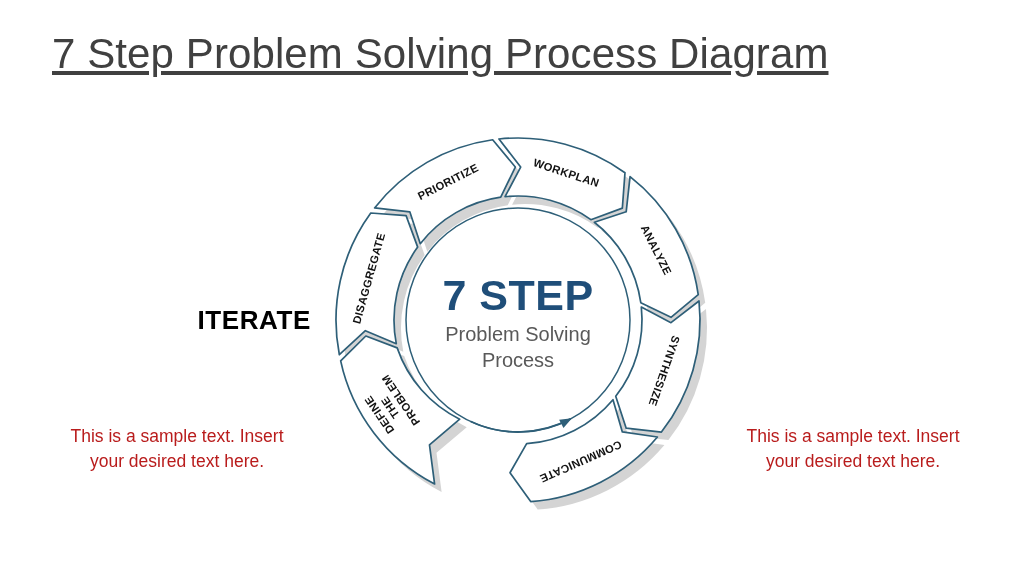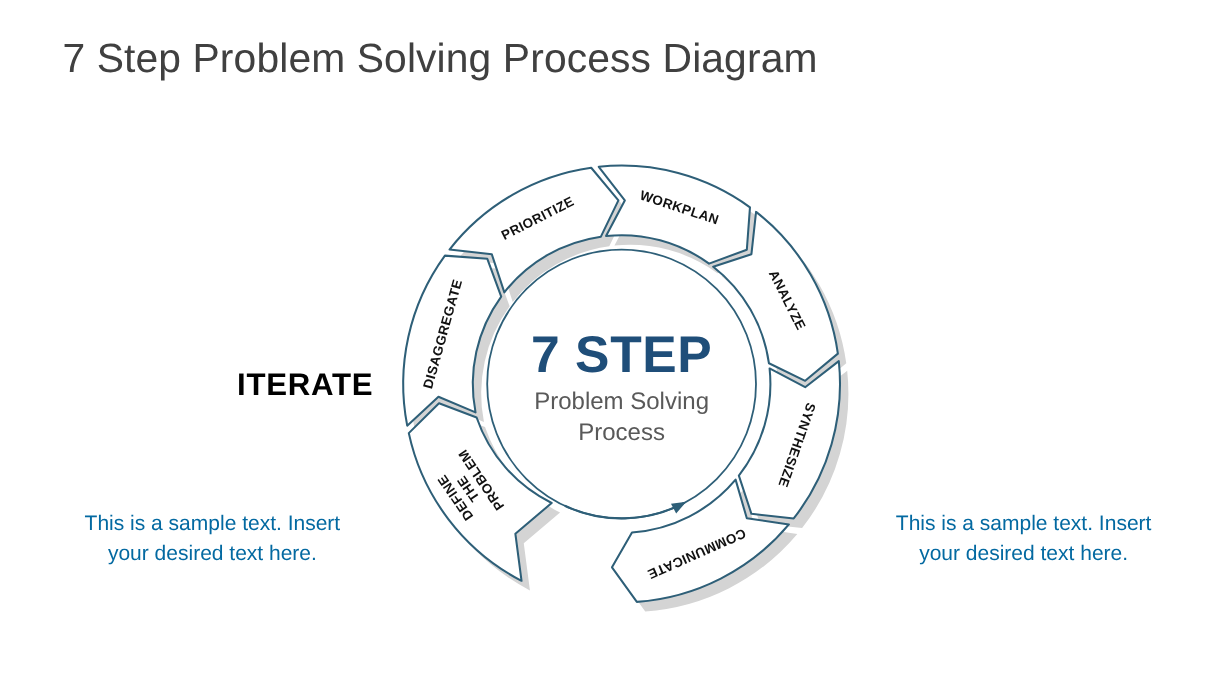--- a/index.html
+++ b/index.html
@@ -13,42 +13,43 @@
     position: relative;
     overflow: hidden;
     font-family: "Liberation Sans", sans-serif;
     -webkit-font-smoothing: antialiased;
   }
 
   #page-title {
     position: absolute;
     left: 52px;
     top: 30px;
-    font-size: 34px;
+    font-size: 42px;
     font-weight: 400;
     color: #404040;
     letter-spacing: 0.1px;
     white-space: nowrap;
+    text-decoration: underline;
   }
 
   #diagram-stage {
     position: absolute;
     left: 0;
     top: 0;
     width: 1024px;
     height: 576px;
   }
 
   .note-block {
     position: absolute;
     width: 230px;
     text-align: center;
     font-size: 17.5px;
     line-height: 25px;
-    color: #0369a1;
+    color: #b91c1c;
     font-family: "Liberation Sans", sans-serif;
   }
   #note-left  { left: 62px;  top: 424px; }
   #note-right { left: 738px; top: 424px; }
 
   .iterate-label {
     font-family: "Liberation Sans", sans-serif;
     font-size: 26px;
     font-weight: bold;
     fill: #000000;

